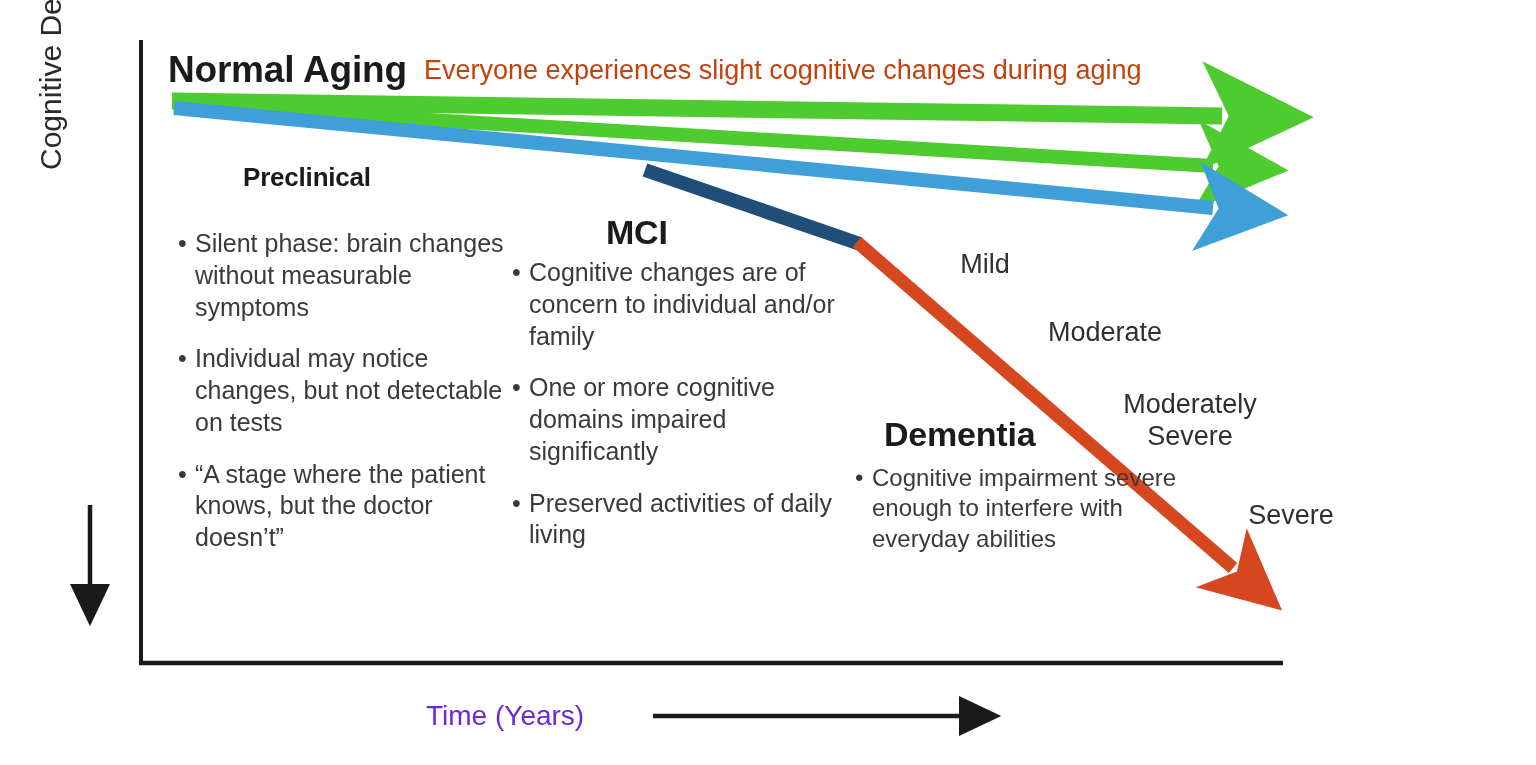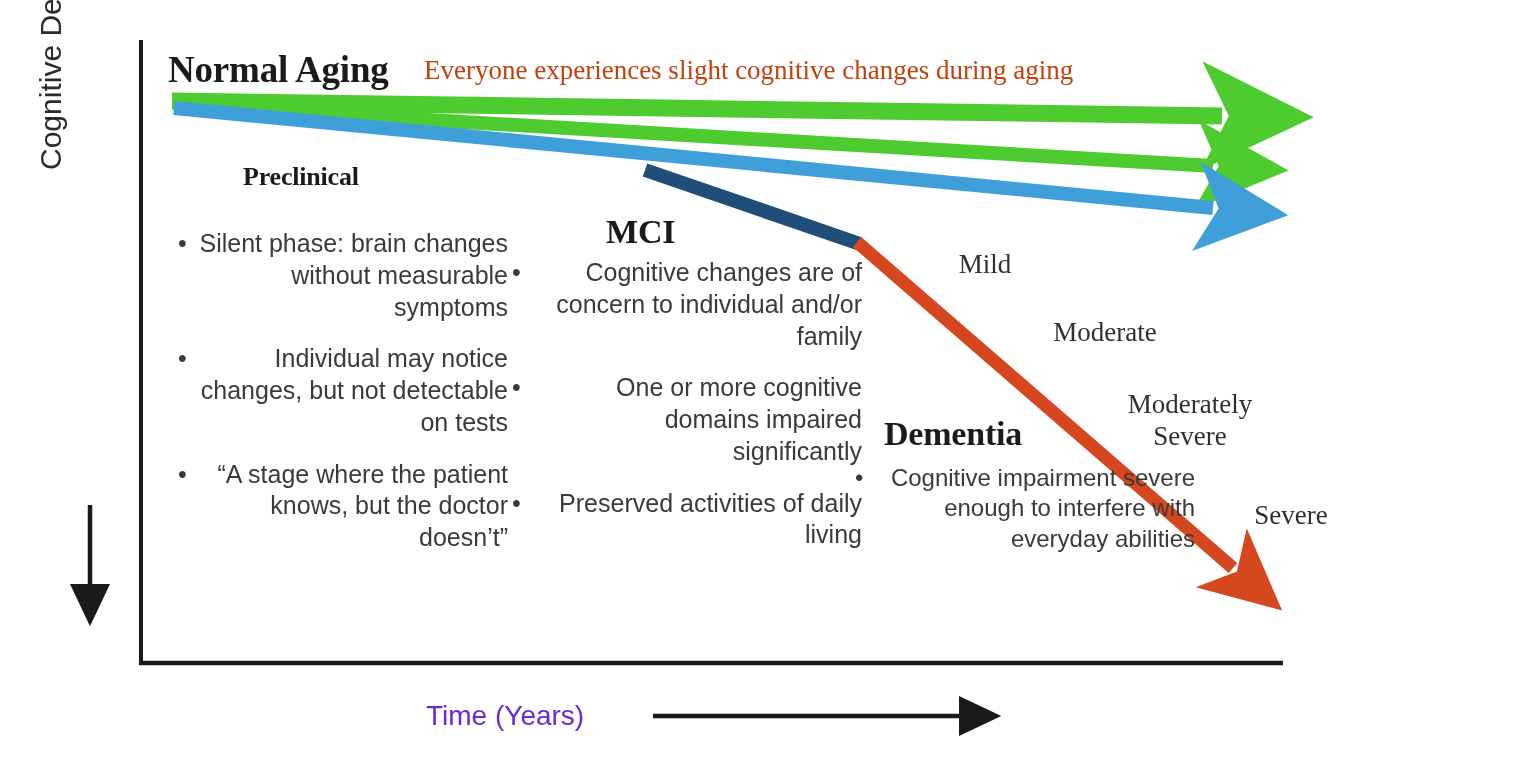--- a/index.html
+++ b/index.html
@@ -25,21 +25,20 @@
     left: 0;
     top: 0;
     width: 1536px;
     height: 765px;
     pointer-events: none;
   }
   .txt {
     position: absolute;
     white-space: pre;
     line-height: 1.18;
-    font-family: Liberation Serif, serif;
   }
   .stage-title {
     font-weight: bold;
     color: #1b1b1b;
     letter-spacing: -0.2px;
   }
   .bullets {
     position: absolute;
     font-size: 25px;
     color: #3a3a3a;
@@ -49,21 +48,21 @@
     display: flex;
     margin-bottom: 20px;
   }
   .bullets .bi:last-child { margin-bottom: 0; }
   .bullets .dot {
     flex: 0 0 auto;
     width: 15px;
     margin-right: 2px;
     text-align: left;
   }
-  .bullets .btext { flex: 1 1 auto; text-align: right; }
+  .bullets .btext { flex: 1 1 auto; }
   .sev-label {
     font-size: 27px;
     color: #2f2f2f;
     text-align: center;
   }
   #yaxis-label {
     position: absolute;
     left: 34px;
     top: 170px;
     width: 330px;

